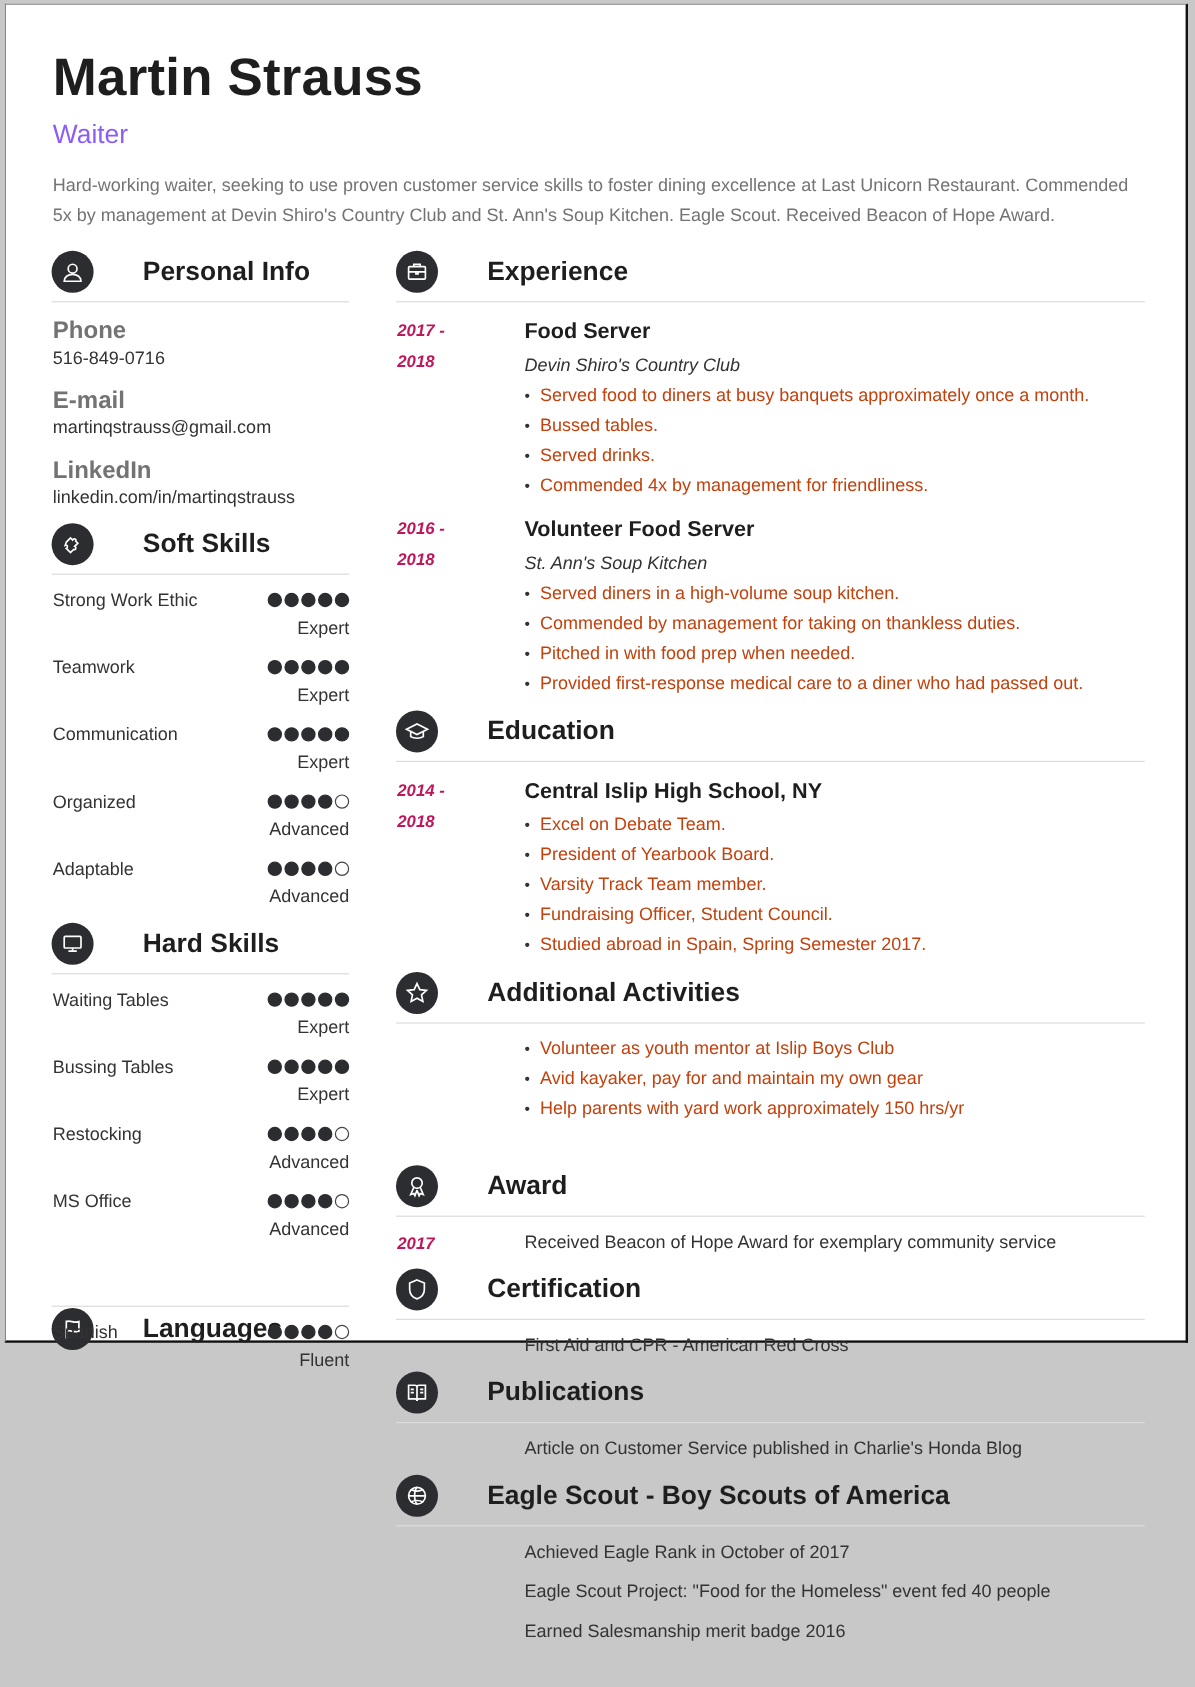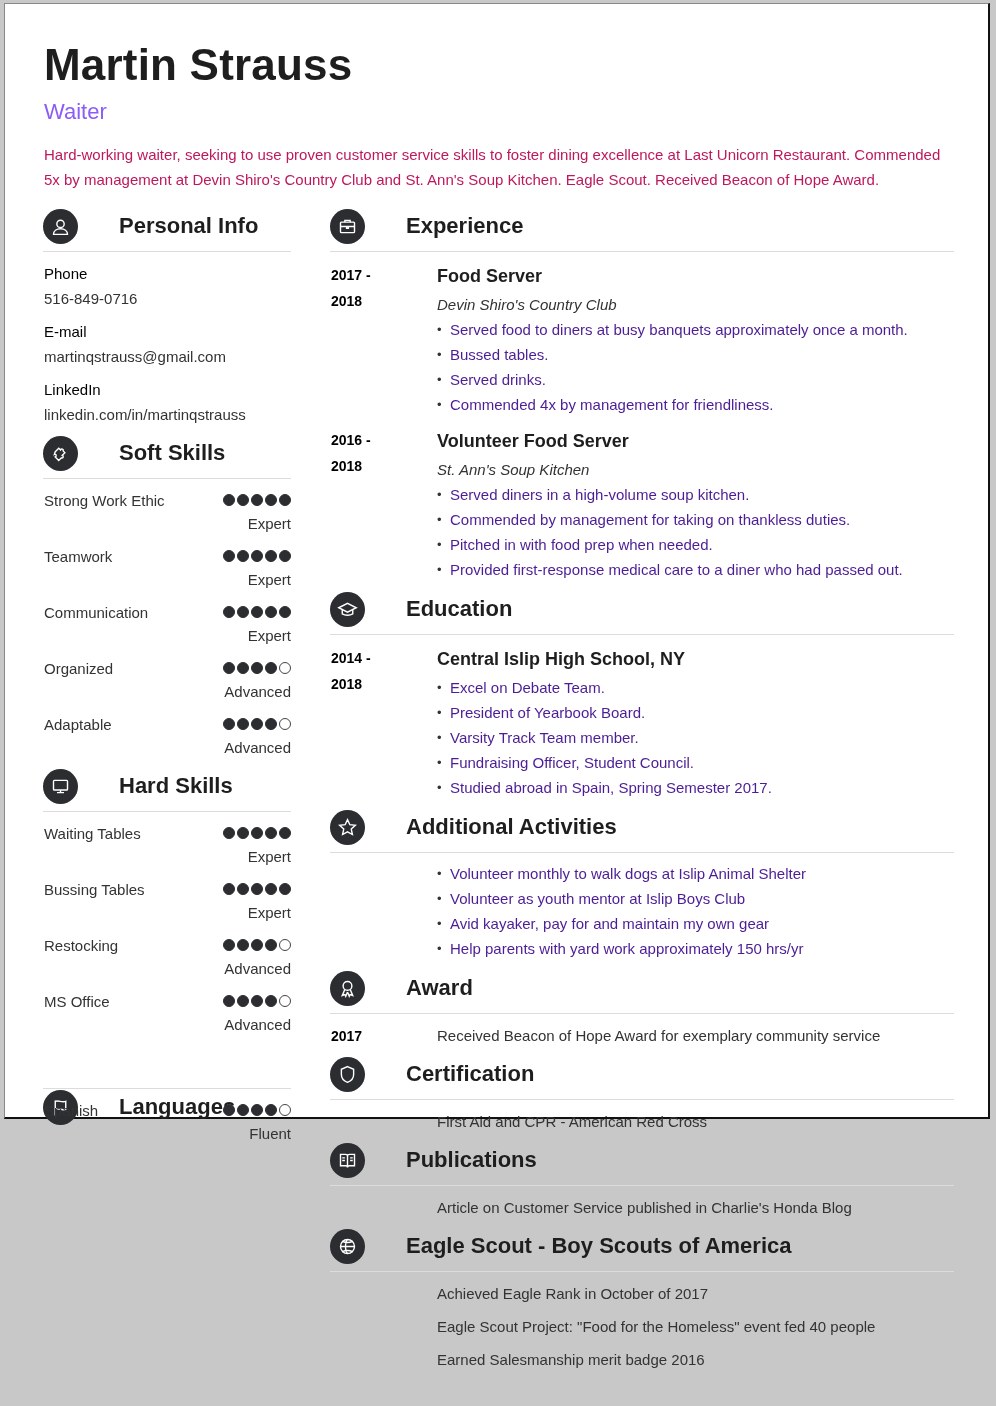--- a/index.html
+++ b/index.html
@@ -10,45 +10,45 @@
   }
   .page {
     position:absolute; left:4px; top:3px; width:986px; height:1116px;
     background:#fff; border-right:2px solid #111; border-bottom:2px solid #111;
     border-left:1px solid #888; border-top:1px solid #888;
     box-sizing:border-box;
   }
   .abs { position:absolute; }
   .name { left:39px; top:36px; font-size:44px; font-weight:bold; color:#1e1e1e; letter-spacing:0.2px; }
   .title { left:39px; top:95px; font-size:22px; color:#8b5cf6; }
-  .summary { left:39px; top:138px; width:910px; font-size:15px; line-height:25px; color:#be185d; }
+  .summary { left:39px; top:138px; width:910px; font-size:15px; line-height:25px; color:#737373; }
 
   .sec-head { position:absolute; height:40px; display:flex; align-items:center;gap:31px; }
   .sec-icon {
     width:35px; height:35px; border-radius:50%; background:#2b2d30;
     display:flex; align-items:center; justify-content:center; margin-right:10px; flex:none;
   }
   .sec-icon svg { width:21px; height:21px; }
   .sec-title { font-size:22px; font-weight:bold; color:#1e1e1e; }
   .rule { position:absolute; height:1px; background:#dcdcdc; }
 
-  .lbl { position:absolute; font-size:15px; font-weight:normal; color:#000000; }
+  .lbl { position:absolute; font-size:20px; font-weight:bold; color:#737373; }
   .val { position:absolute; font-size:15px; color:#333; }
 
   .skill { position:absolute; left:39px; width:247px; height:50px; }
   .skill-name { position:absolute; left:0; top:0; font-size:15px; color:#333; }
   .dots { position:absolute; right:0; top:2px; display:flex; gap:2px; }
   .dot { width:12px; height:12px; border-radius:50%; background:#2b2d30; border:1px solid #2b2d30; box-sizing:border-box; }
   .dot.empty { background:#fff; border:1px solid #444; }
   .level { position:absolute; right:0; top:23px; font-size:15px; color:#333; }
 
-  .date { position:absolute; font-size:14px; font-weight:bold; color:#000000; line-height:26px; }
+  .date { position:absolute; font-size:14px; font-weight:bold; color:#be185d; line-height:26px;font-style:italic; }
   .job { position:absolute; font-size:18px; font-weight:bold; color:#1e1e1e; }
   .company { position:absolute; font-size:15px; font-style:italic; color:#333; }
-  .bullets { position:absolute; margin:0; padding:0; list-style:none; font-size:15px; color:#4c1d95; }
+  .bullets { position:absolute; margin:0; padding:0; list-style:none; font-size:15px; color:#c2410c; }
   .bullets li { height:25px; line-height:25px; position:relative; padding-left:13px; }
   .bullets li::before { content:"•"; position:absolute; left:0; top:0; font-size:13px; color:#333; }
   .plain { position:absolute; font-size:15px; color:#333; }
 </style>
 </head>
 <body>
 
 <div class="page">
 
   <div class="abs name">Martin Strauss</div>
@@ -282,21 +282,20 @@
     <div class="sec-icon">
       <svg viewBox="0 0 24 24" fill="none" stroke="#fff" stroke-width="1.6">
           <path d="M12 3l2.7 5.8 6.3.7-4.7 4.3 1.3 6.2L12 16.9 6.4 20l1.3-6.2L3 9.5l6.3-.7z"></path>
         </svg>
     </div>
     <div class="sec-title">Additional Activities</div>
   </div>
   <div class="rule" style="left:325px;top:848px;width:624px;"></div>
 
   <ul class="bullets" style="left:432px;top:857px;">
-    <li>Volunteer monthly to walk dogs at Islip Animal Shelter</li>
     <li>Volunteer as youth mentor at Islip Boys Club</li>
     <li>Avid kayaker, pay for and maintain my own gear</li>
     <li>Help parents with yard work approximately 150 hrs/yr</li>
   </ul>
 
   <div class="sec-head" style="left:325px;top:964px;">
     <div class="sec-icon">
       <svg viewBox="0 0 24 24" fill="none" stroke="#fff" stroke-width="1.6">
           <circle cx="12" cy="9" r="5"></circle>
           <path d="M9 13l-3 7 3-1 1 2 2-5M15 13l3 7-3-1-1 2-2-5"></path>

